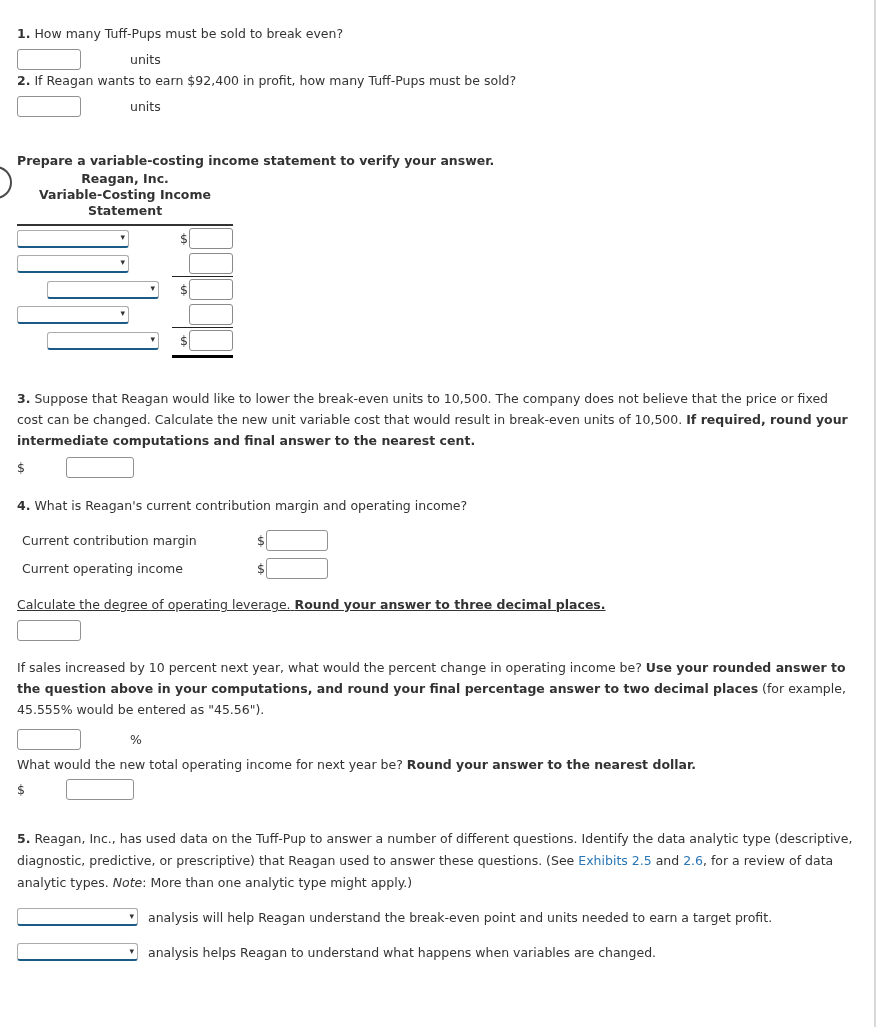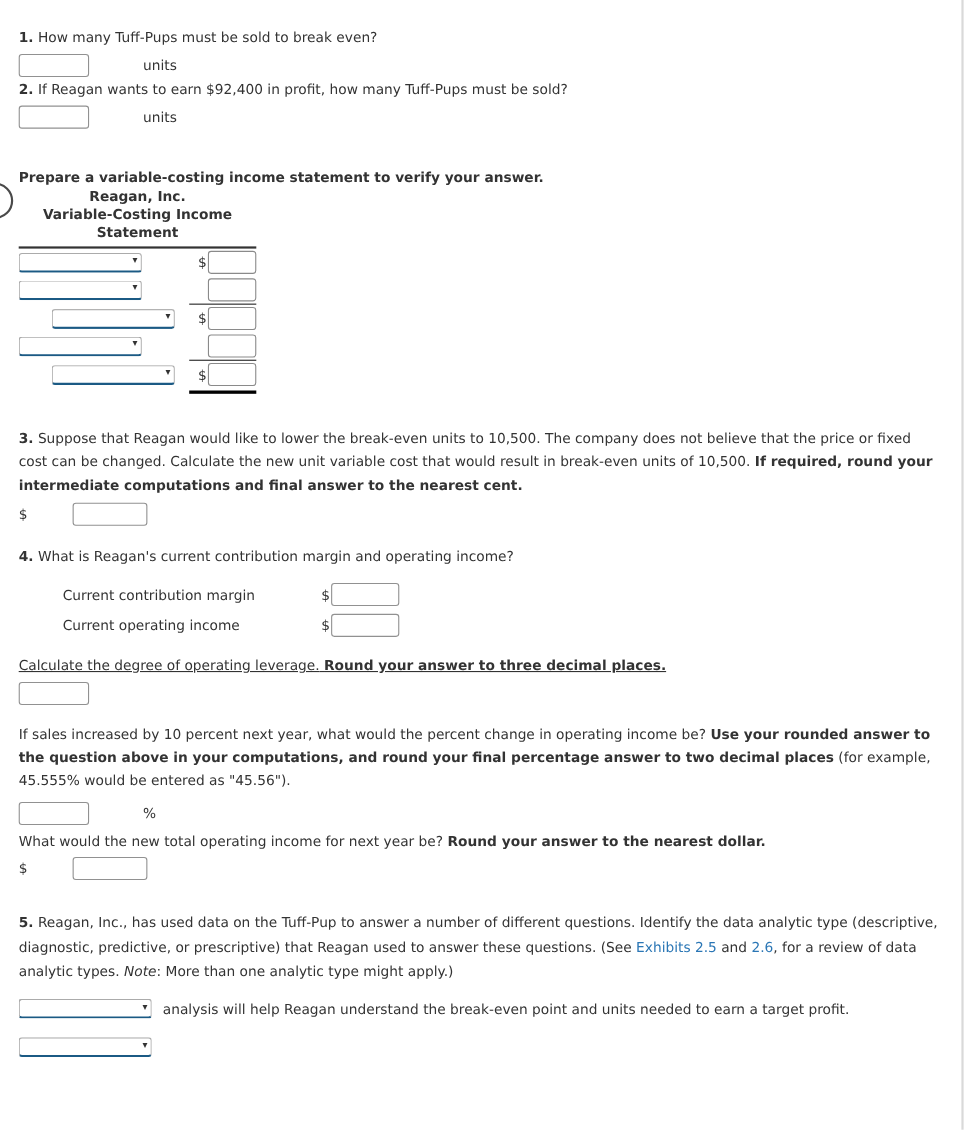--- a/index.html
+++ b/index.html
@@ -65,21 +65,21 @@
     border:2px solid #4a4a4a; border-radius:50%; background:#fff;
   }
 
   .mt-q1t  { margin-top:19px; }
   .mt-inp  { margin-top:5px; }
   .mt-q2t  { }
   .mt-prep { margin-top:33px;font-weight:bold; }
   .mt-q3   { margin-top:30px; }
   .mt-q3i  { margin-top:6px; }
   .mt-q4   { margin-top:17px; }
-  .mt-q4r  { margin-top:10px;margin-left:35px; }
+  .mt-q4r  { margin-top:10px; }
   .mt-dol  { margin-top:12px;text-decoration:underline; }
   .mt-doli { margin-top:5px; }
   .mt-pct  { margin-top:16px; }
   .mt-pcti { margin-top:9px; }
   .mt-noi  { margin-top:4px; }
   .mt-noii { margin-top:4px; }
   .mt-q5   { margin-top:28px; }
 </style>
 </head>
 <body>
@@ -243,15 +243,16 @@
       <span class="arrow">▾</span>
     </span>
     <span>analysis will help Reagan understand the break-even point and units needed to earn a target profit.</span>
   </div>
 
   <div class="ddrow">
     <span class="dd">
       <span class="dd-value"></span>
       <span class="arrow">▾</span>
     </span>
+    <span>analysis helps Reagan to understand what happens when variables are changed.</span>
   </div>
 
 </div>
 
 </body></html>

